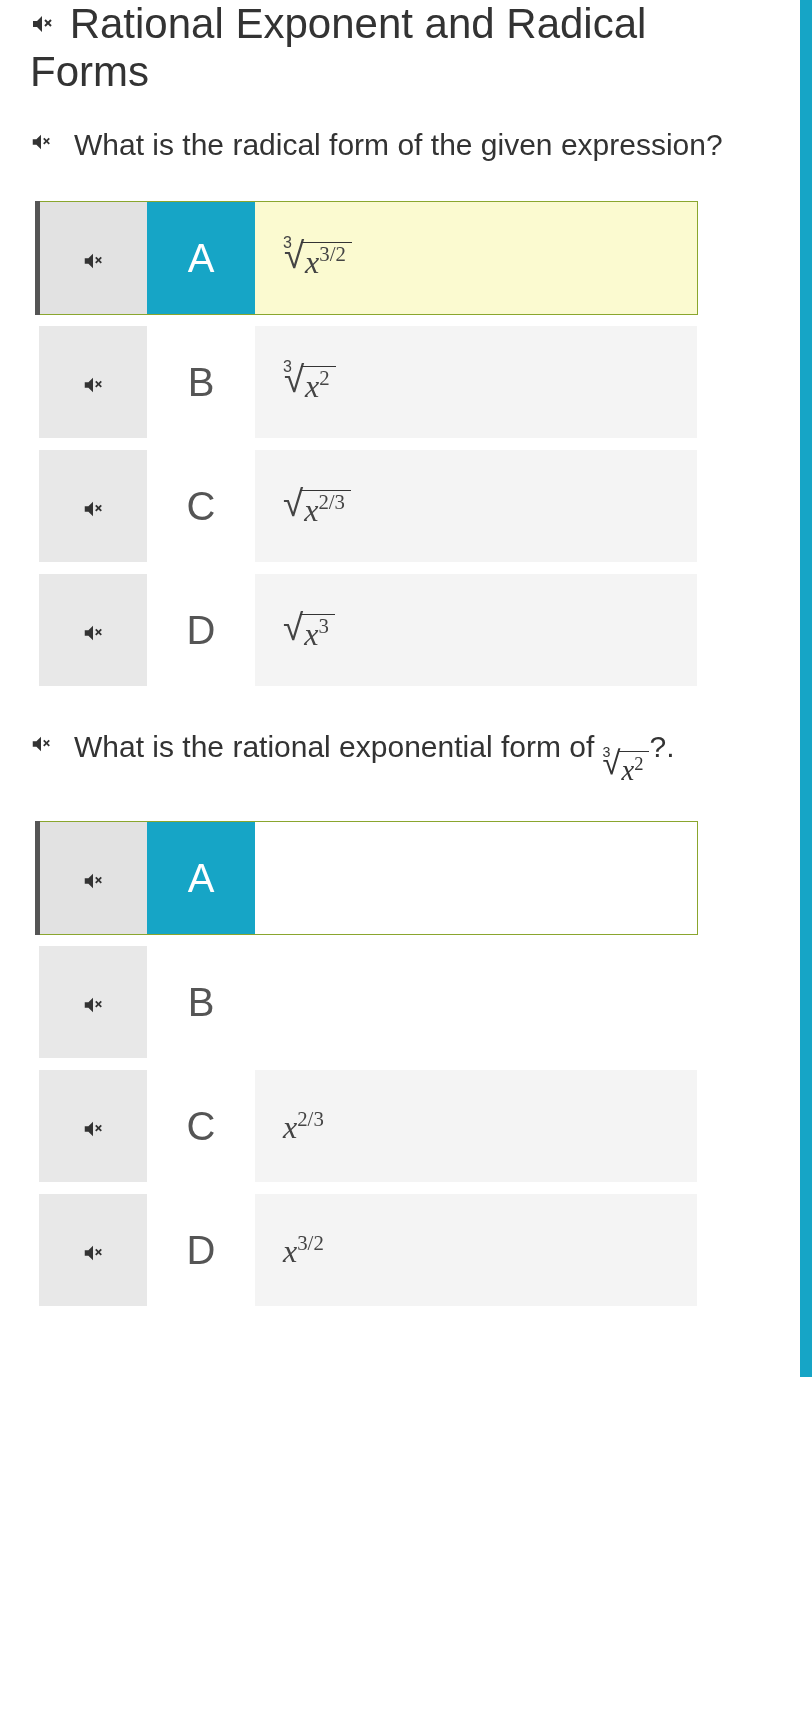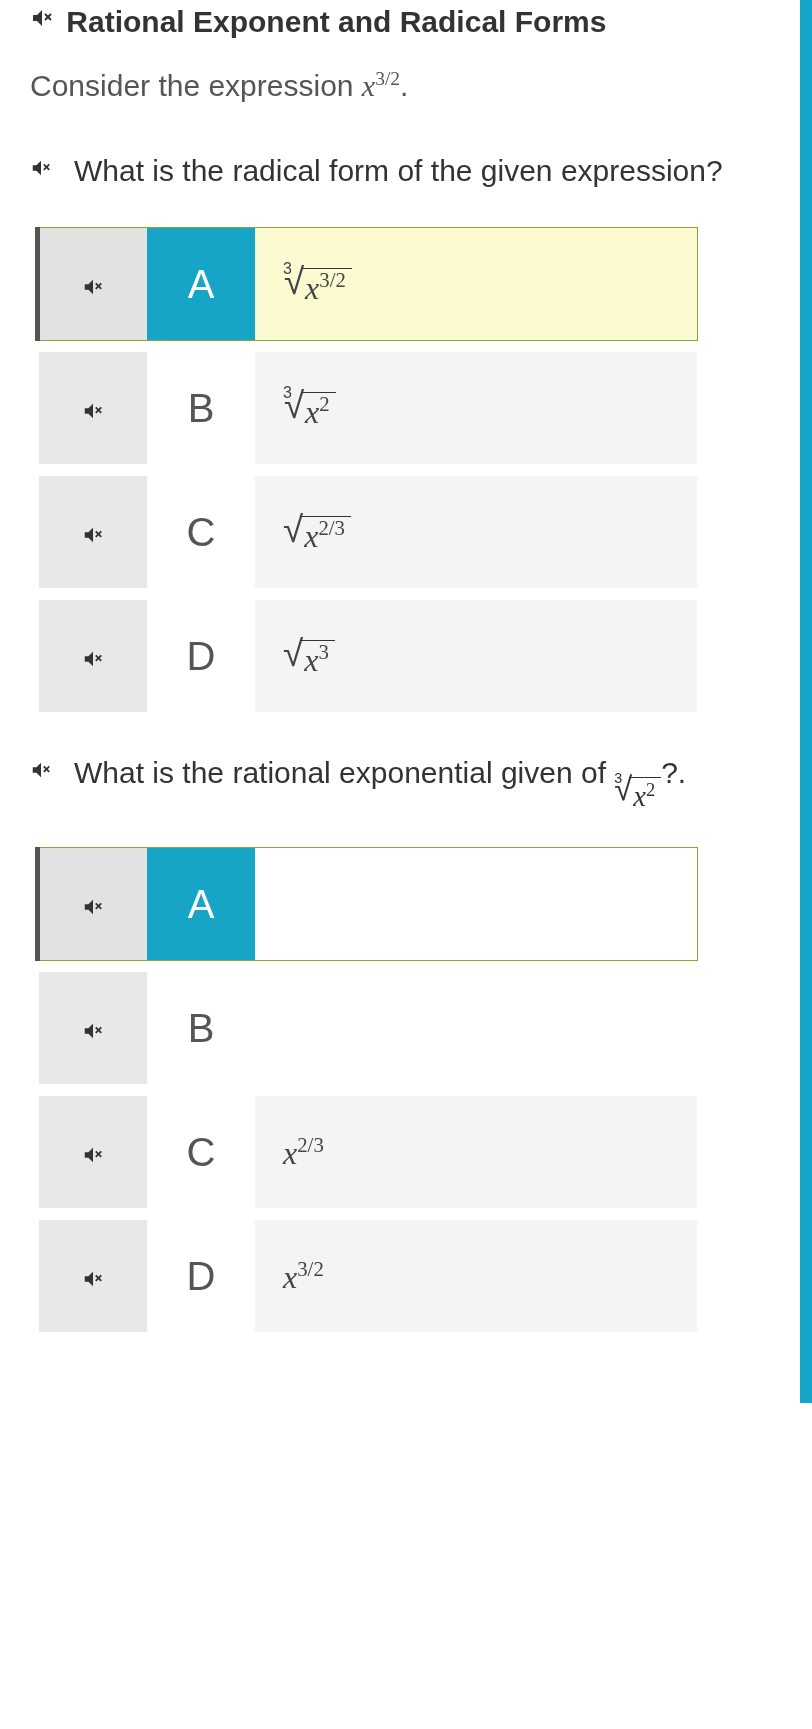--- a/index.html
+++ b/index.html
@@ -17,22 +17,22 @@
   top: 0;
   width: 12px;
   height: 1729px;
   background: #16a5c6;
 }
 .content {
   padding: 0 30px 30px 30px;
   width: 790px;
 }
 h1 {
-  font-size: 30px;
-  font-weight: 700;
+  font-size: 42px;
+  font-weight: 400;
   color: #333;
   line-height: 1.15;
   margin-bottom: 28px;
 }
 .intro {
   font-size: 30px;
   color: #555;
   margin-bottom: 48px;
   font-weight: 300;
 }
@@ -166,23 +166,20 @@
     <span class="speaker-icon">
       <svg viewBox="0 0 24 24">
           <path fill="#333" d="M3 9v6h4l5 5V4L7 9H3z"></path>
           <line x1="15" y1="8" x2="21" y2="14" stroke="#333" stroke-width="2"></line>
           <line x1="21" y1="8" x2="15" y2="14" stroke="#333" stroke-width="2"></line>
         </svg>
     </span>
     <span>Rational Exponent and Radical Forms</span>
   </h1>
 
-  <p class="intro">
-    <span>Consider the expression </span><span class="math"><span>x</span><sup>3/2</sup></span><span>.</span>
-  </p>
 
   <div class="question-block">
     <div class="question-text">
       <span class="speaker-icon">
         <svg viewBox="0 0 24 24">
             <path fill="#333" d="M3 9v6h4l5 5V4L7 9H3z"></path>
             <line x1="15" y1="8" x2="21" y2="14" stroke="#333" stroke-width="2"></line>
             <line x1="21" y1="8" x2="15" y2="14" stroke="#333" stroke-width="2"></line>
           </svg>
       </span>
@@ -275,21 +272,21 @@
   <div class="question-block">
     <div class="question-text">
       <span class="speaker-icon">
         <svg viewBox="0 0 24 24">
             <path fill="#333" d="M3 9v6h4l5 5V4L7 9H3z"></path>
             <line x1="15" y1="8" x2="21" y2="14" stroke="#333" stroke-width="2"></line>
             <line x1="21" y1="8" x2="15" y2="14" stroke="#333" stroke-width="2"></line>
           </svg>
       </span>
       <span class="qbody">
-        <span>What is the rational exponential given of </span>
+        <span>What is the rational exponential form of </span>
         <span class="sqrt" style="font-size:0.95em;">
             <span class="idx">3</span>
             <span class="radic">√</span>
             <span class="radicand"><span class="math">x<sup>2</sup></span></span>
           </span><span>?.</span>
       </span>
     </div>
 
     <div class="answers">
 

